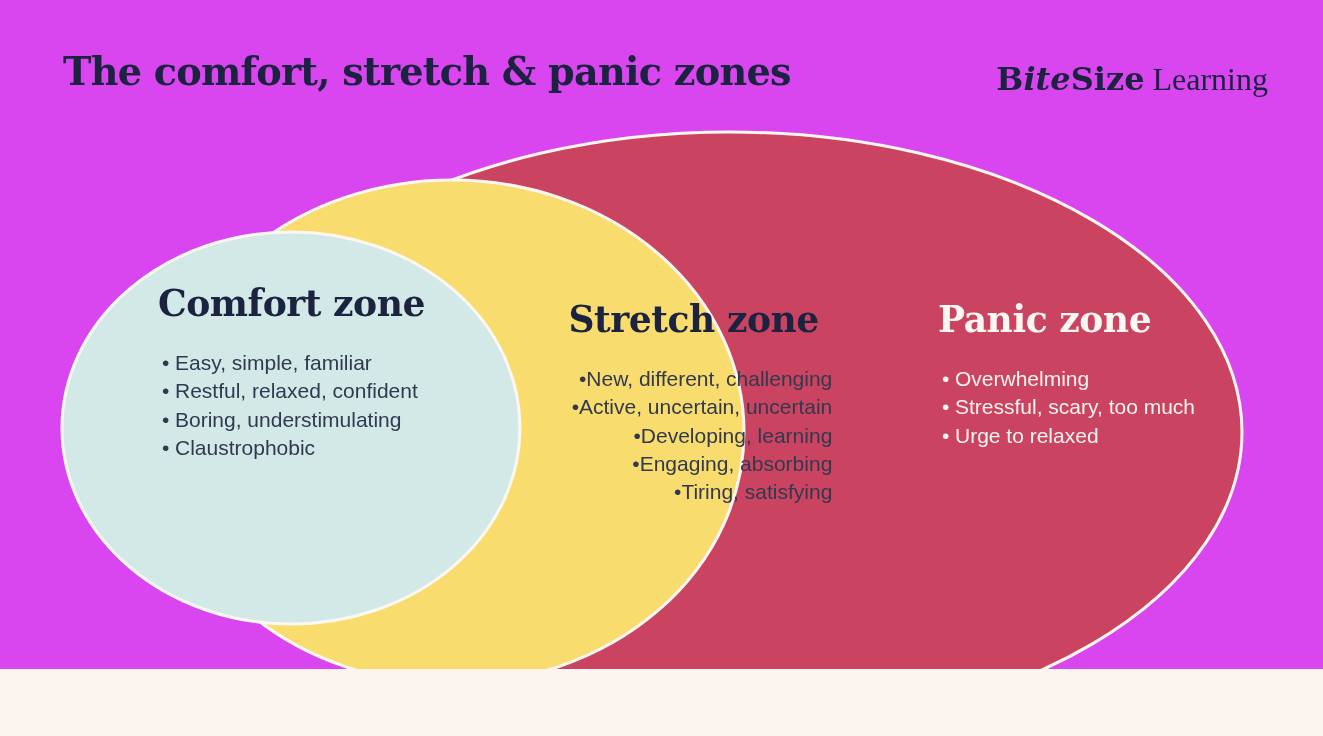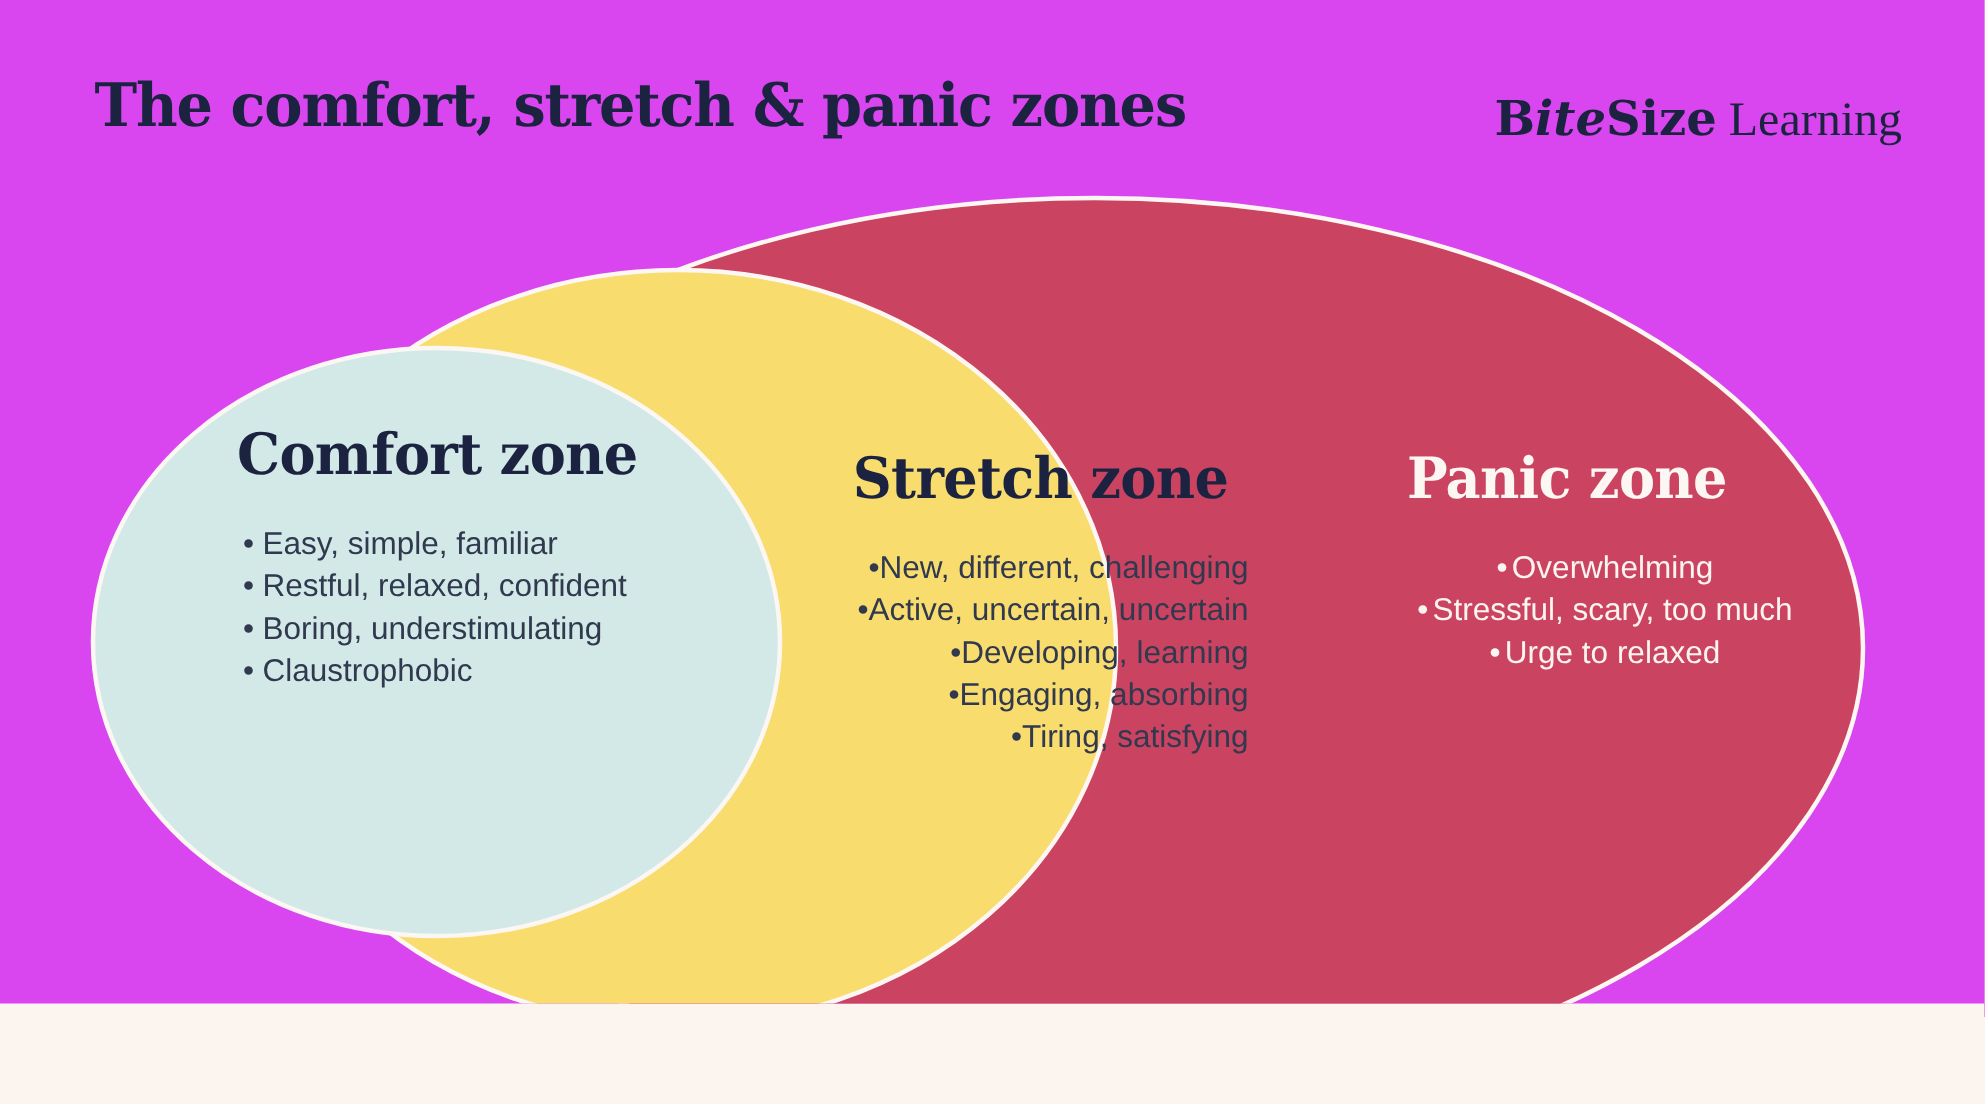--- a/index.html
+++ b/index.html
@@ -93,21 +93,21 @@
   #zone-comfort .zone-list { color: #31394F; margin-top: 24px; margin-left: 4px; }
 
   
   #zone-stretch { left: 562px; top: 296px; text-align: right; }
   #zone-stretch .zone-title { font-size: 38px; color: #1B2340; }
   #zone-stretch .zone-list { color: #31394F; margin-top: 24px; margin-left: 4px; }
 
   
   #zone-panic { left: 938px; top: 296px; }
   #zone-panic .zone-title { font-size: 38px; color: #FDF7F3; }
-  #zone-panic .zone-list { color: #FCF4EF; margin-top: 24px; margin-left: 4px; text-align: center; }
+  #zone-panic .zone-list { color: #FCF4EF; margin-top: 24px; margin-left: 4px; }
 </style>
 </head>
 <body>
 
 <div id="stage">
 
   <div class="page-title">The comfort, stretch &amp; panic zones</div>
 
   <div class="brand"><span class="b1"><span>B</span><span class="ital">ite</span><span>Size</span></span><span class="b2"> Learning</span></div>
 

